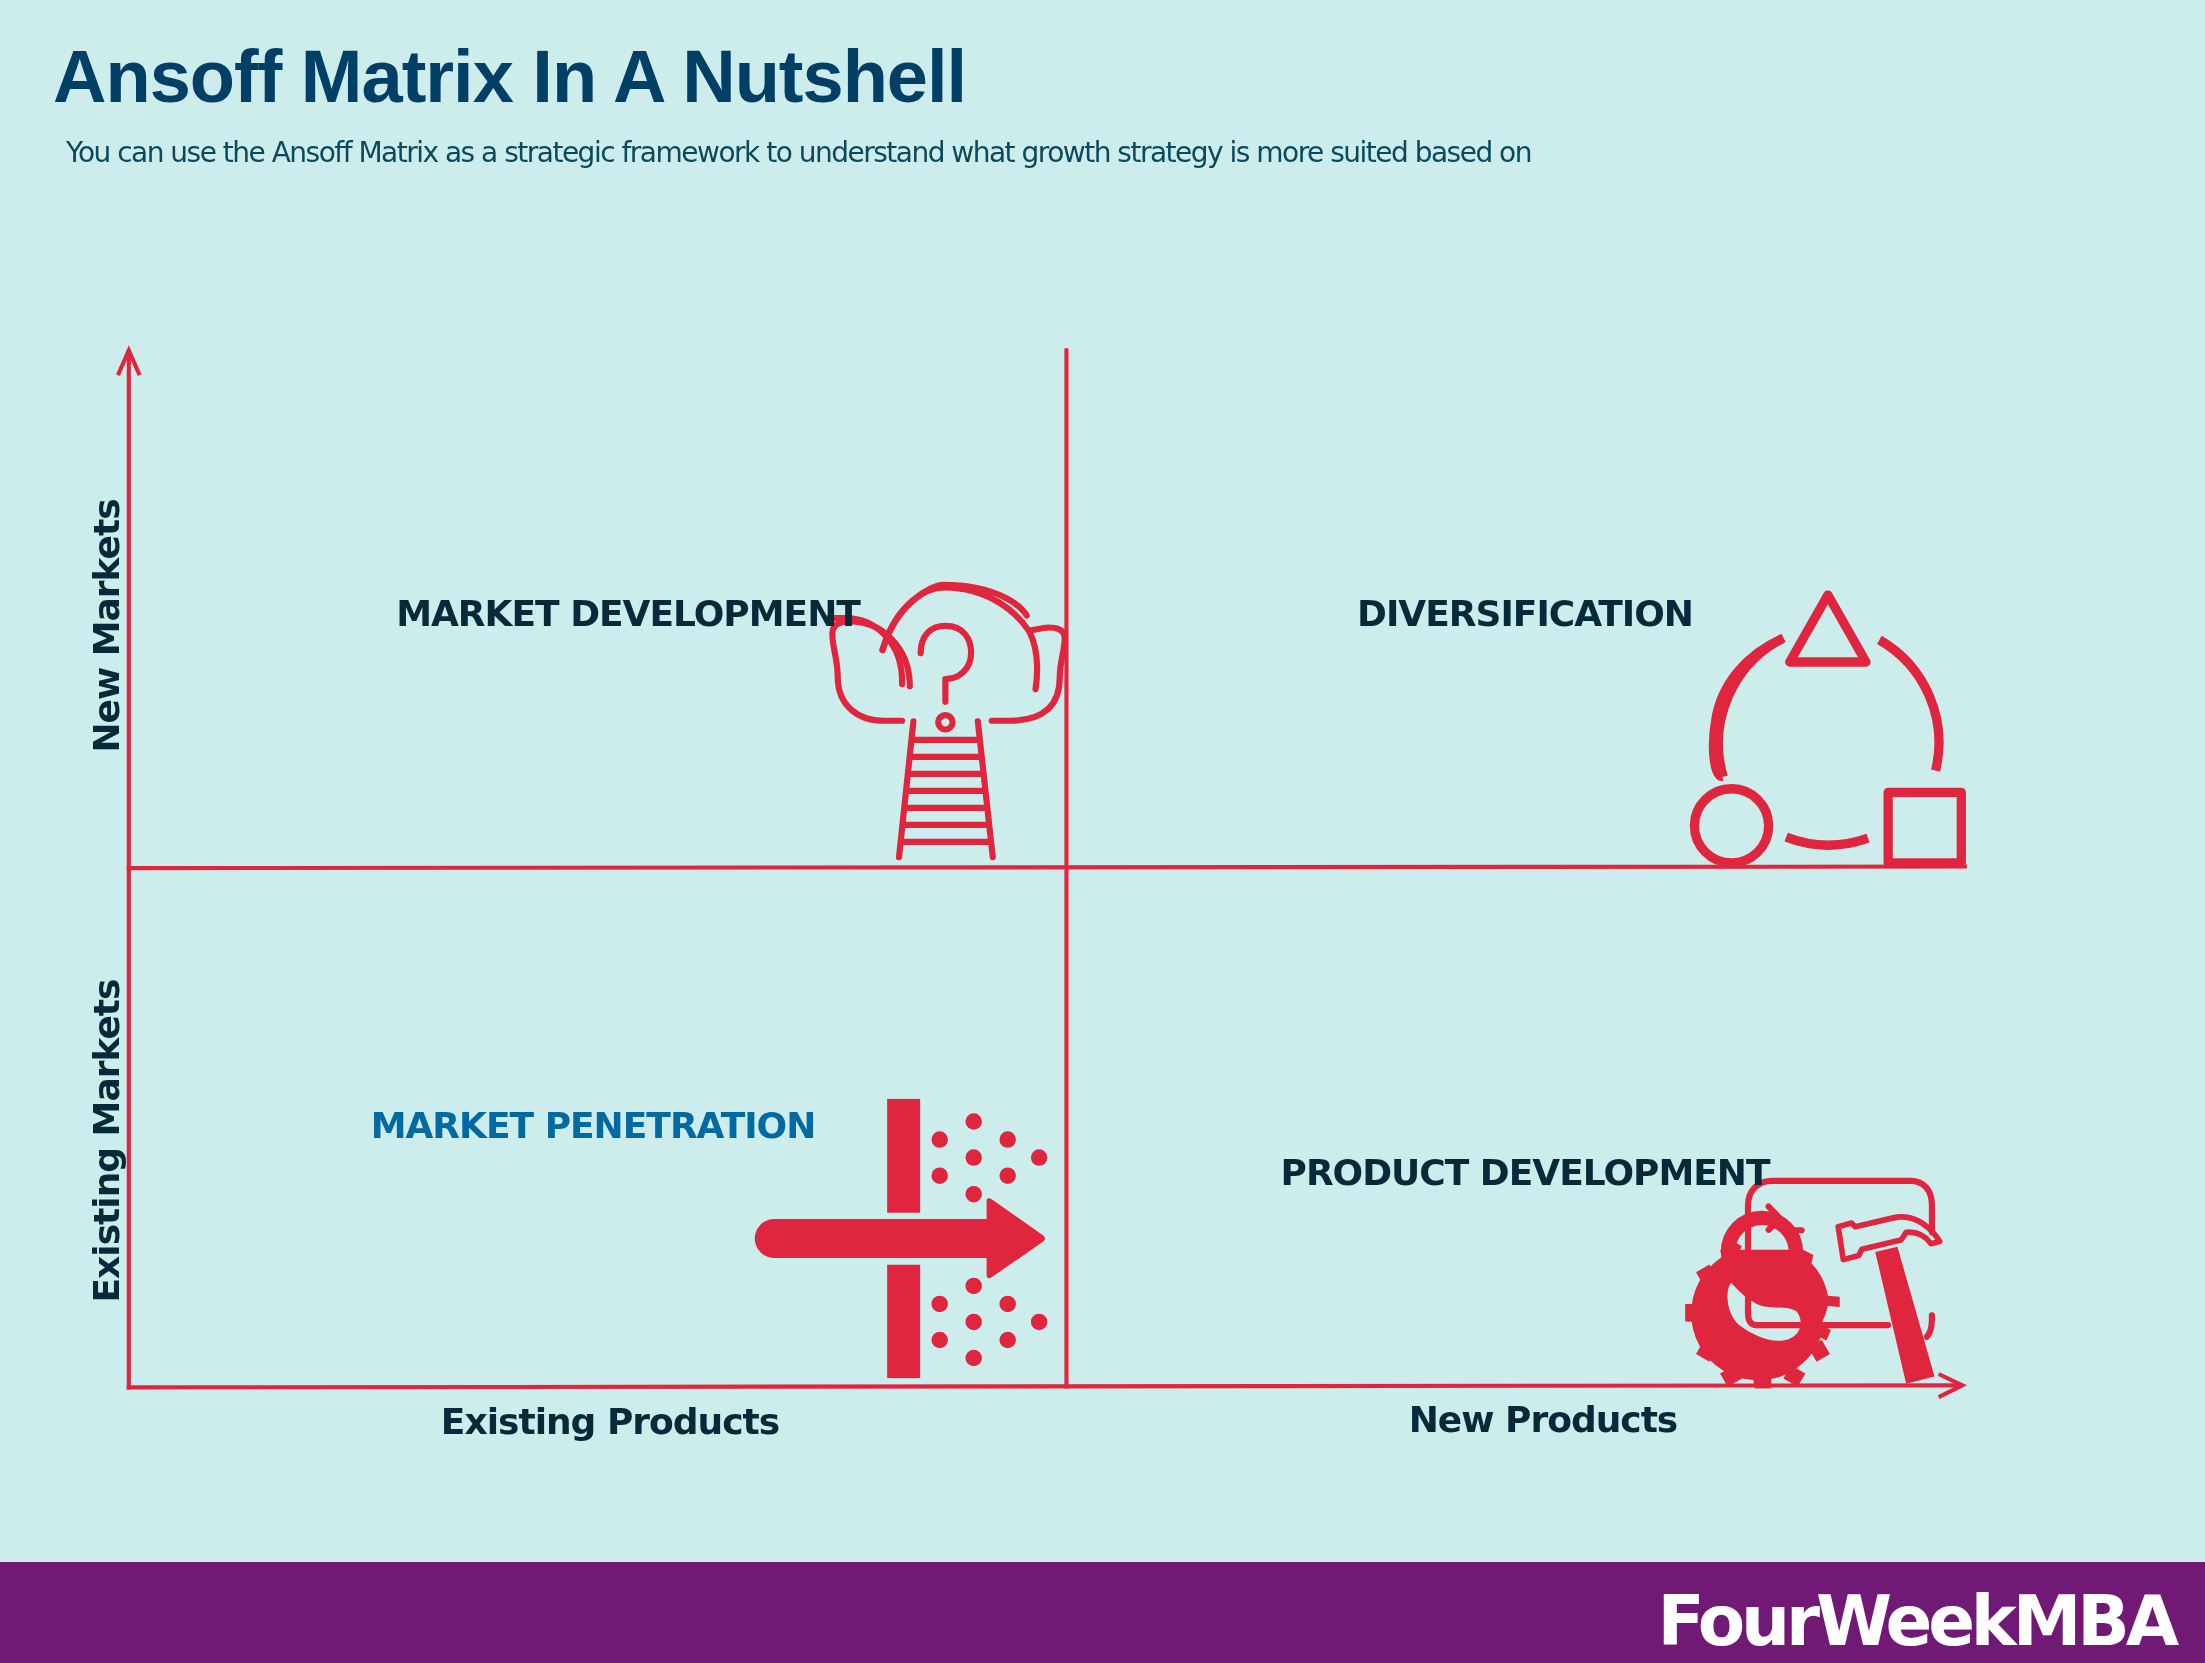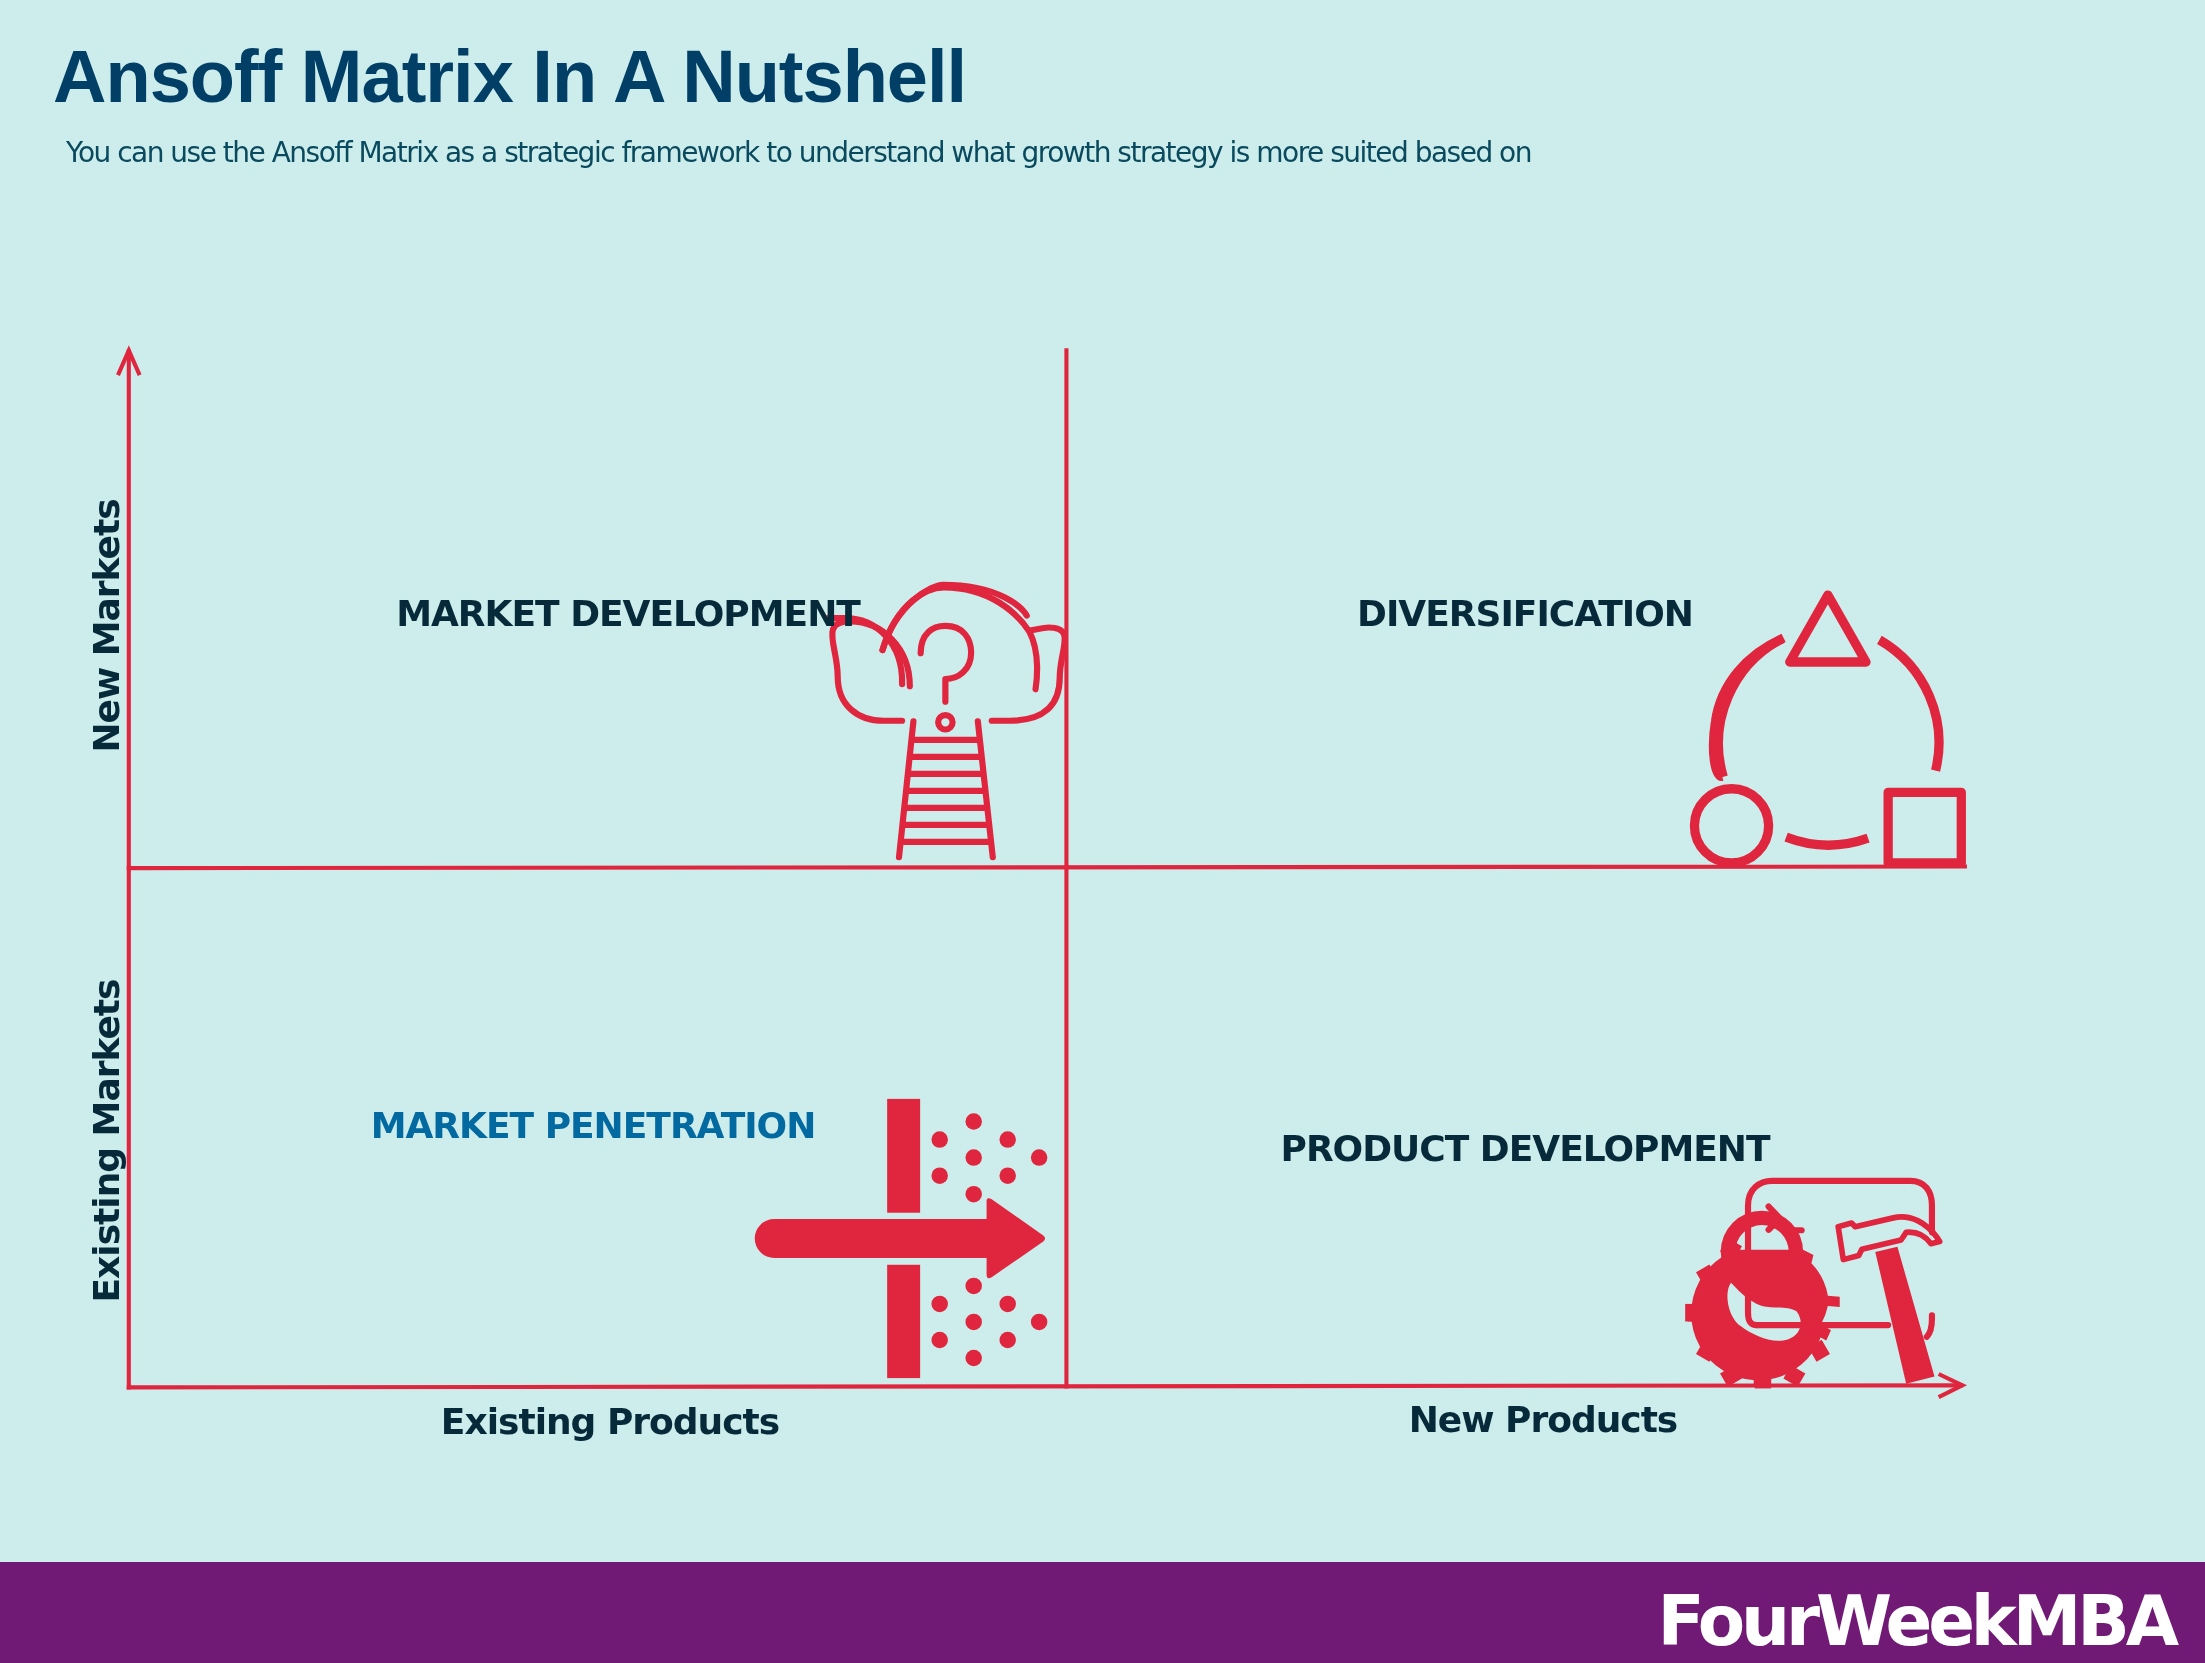--- a/index.html
+++ b/index.html
@@ -164,21 +164,21 @@
     <g>
       <polygon fill="#E0263E" points="3640,2430 3683,2420 3755,2672 3700,2686"></polygon>
       <path fill="none" stroke="#E0263E" stroke-width="11" stroke-linejoin="round" d="M3568,2381 L3594,2374 L3601,2381 L3675,2364 C3710,2356 3740,2375 3760,2402 L3765,2410 L3748,2414 C3738,2400 3725,2390 3700,2392 L3690,2407 L3614,2425 L3608,2437 L3578,2445 Z"></path>
     </g>
   </g>
 </svg>
 
 <div class="q-label" style="left:608px; top:593px;margin-left:20px;">MARKET DEVELOPMENT</div>
 <div class="q-label" style="left:1525px; top:593px;text-align:right;">DIVERSIFICATION</div>
 <div class="q-label black" style="left:593px; top:1105px;">MARKET PENETRATION</div>
-<div class="q-label" style="left:1525px; top:1128px;">PRODUCT DEVELOPMENT</div>
+<div class="q-label" style="left:1525px; top:1152px;">PRODUCT DEVELOPMENT</div>
 
 <div class="axis-label vertical" style="left:106px; top:626px;">New Markets</div>
 <div class="axis-label vertical" style="left:106px; top:1141px;">Existing Markets</div>
 <div class="axis-label" style="left:610px; top:1401px;">Existing Products</div>
 <div class="axis-label" style="left:1543px; top:1399px;">New Products</div>
 
 <div class="footer">
   <div class="brand">FourWeekMBA</div>
 </div>
 

